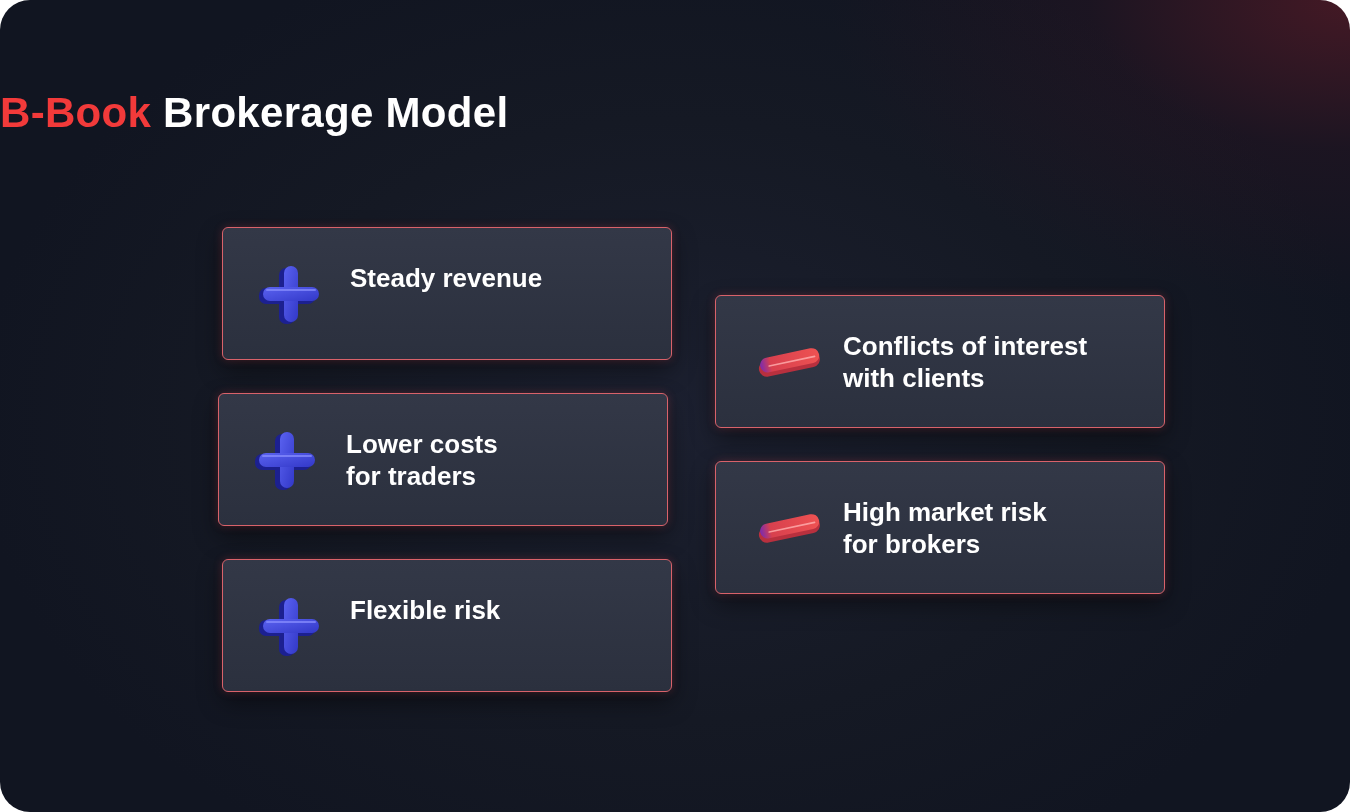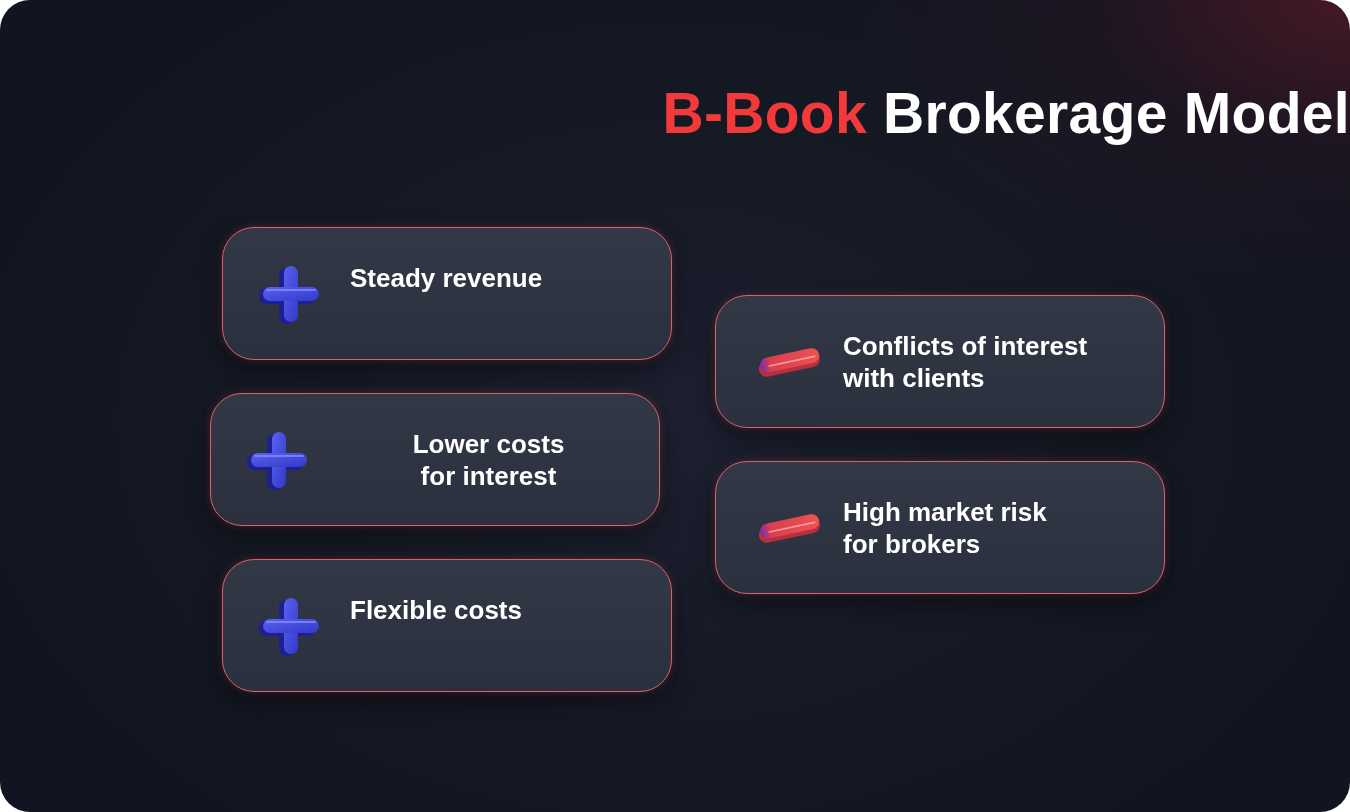--- a/index.html
+++ b/index.html
@@ -6,28 +6,28 @@
   body { width:1350px; height:812px; position:relative; overflow:hidden; font-family:"Liberation Sans", sans-serif; }
   .frame {
     position:absolute; left:0; top:0; width:1350px; height:812px;
     border-radius:30px; overflow:hidden;
     background:
       radial-gradient(ellipse 520px 300px at 1350px 0px, rgba(110,28,40,0.55) 0%, rgba(60,20,35,0.25) 50%, rgba(0,0,0,0) 100%),
       radial-gradient(ellipse 700px 500px at 675px 420px, #1c2030 0%, #151924 60%, #111521 100%);
     background-color:#121622;
   }
   .title {
-    position:absolute; left:0; right:0; top:80px; text-align:right;
-    font-size:57px; font-weight:700; letter-spacing:0.3px; color:#ffffff;
+    position:absolute; left:0; right:0; top:80px; text-align:left;
+    font-size:42px; font-weight:700; letter-spacing:0.3px; color:#ffffff;
     line-height:66px;
   }
   .title .accent { color:#f23a3a; }
   .card {
     position:absolute; width:450px; height:133px; box-sizing:border-box;
-    border-radius:32px;
+    border-radius:6px;
     border:1.5px solid #d9626a;
     background:linear-gradient(180deg, #333847 0%, #2b303e 100%);
     box-shadow: 0 0 8px rgba(230,80,90,0.25), 0 10px 24px rgba(0,0,0,0.45);
   }
   .card .icon { position:absolute; left:34px; top:34px; width:66px; height:66px; }
   .card .label {
     position:absolute; left:127px; top:34px; right:20px;
     font-size:26px; font-weight:700; color:#ffffff; line-height:32px;
   }
   .card.neg .icon { left:40px; top:48px; width:66px; height:36px; }
@@ -54,44 +54,44 @@
       <rect x="2" y="26" width="56" height="16" rx="7" fill="#1c2090"></rect>
       <rect x="27" y="4" width="14" height="56" rx="7" fill="url(#pf)"></rect>
       <rect x="6" y="25" width="56" height="14" rx="7" fill="url(#pf)"></rect>
       <rect x="9" y="27" width="50" height="2" rx="1" fill="#8c92ff" opacity="0.7"></rect>
     </svg>
     <div class="label">
       <div>Steady revenue</div>
     </div>
   </div>
 
-  <div class="card pos" style="left:210px; top:393px;text-align:center;">
+  <div class="card pos" style="left:218px; top:393px;">
     <svg class="icon" viewBox="0 0 66 66">
       <rect x="22" y="6" width="16" height="56" rx="7" fill="#1c2090"></rect>
       <rect x="2" y="26" width="56" height="16" rx="7" fill="#1c2090"></rect>
       <rect x="27" y="4" width="14" height="56" rx="7" fill="url(#pf)"></rect>
       <rect x="6" y="25" width="56" height="14" rx="7" fill="url(#pf)"></rect>
       <rect x="9" y="27" width="50" height="2" rx="1" fill="#8c92ff" opacity="0.7"></rect>
     </svg>
     <div class="label">
       <div>Lower costs</div>
-      <div>for interest</div>
+      <div>for traders</div>
     </div>
   </div>
 
   <div class="card pos" style="left:222px; top:559px;">
     <svg class="icon" viewBox="0 0 66 66">
       <rect x="22" y="6" width="16" height="56" rx="7" fill="#1c2090"></rect>
       <rect x="2" y="26" width="56" height="16" rx="7" fill="#1c2090"></rect>
       <rect x="27" y="4" width="14" height="56" rx="7" fill="url(#pf)"></rect>
       <rect x="6" y="25" width="56" height="14" rx="7" fill="url(#pf)"></rect>
       <rect x="9" y="27" width="50" height="2" rx="1" fill="#8c92ff" opacity="0.7"></rect>
     </svg>
     <div class="label">
-      <div>Flexible costs</div>
+      <div>Flexible risk</div>
     </div>
   </div>
 
   <div class="card neg" style="left:715px; top:295px;">
     <svg class="icon" viewBox="0 0 66 36">
       <defs>
         <linearGradient id="mf" x1="0" y1="0" x2="1" y2="0">
           <stop offset="0" stop-color="#7a2ab0"></stop>
             <stop offset="0.18" stop-color="#d8404e"></stop>
             <stop offset="1" stop-color="#ee5252"></stop>

